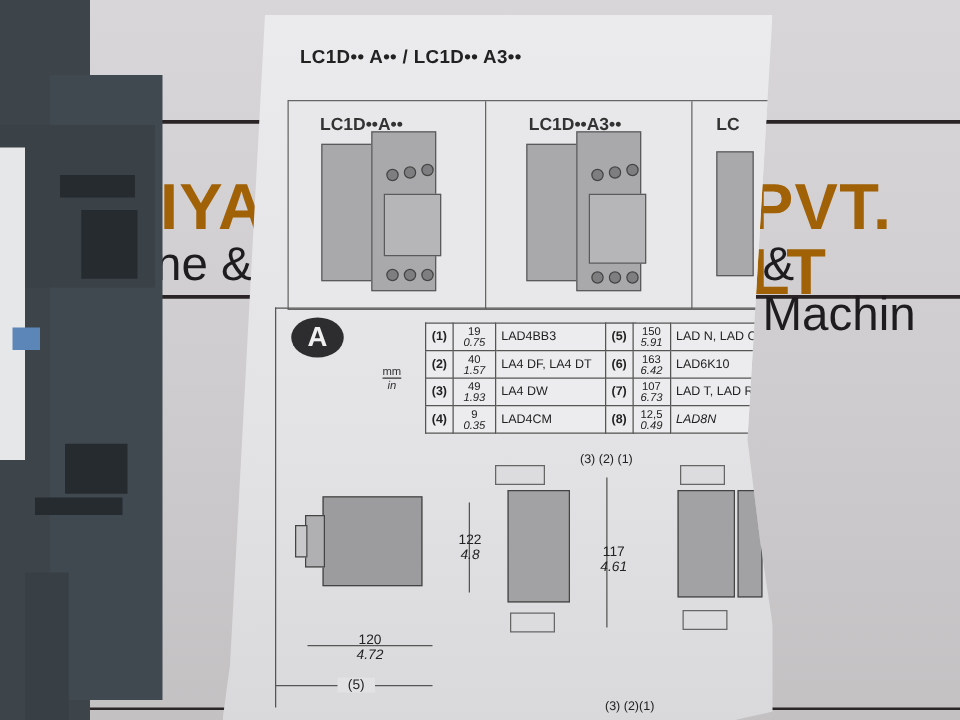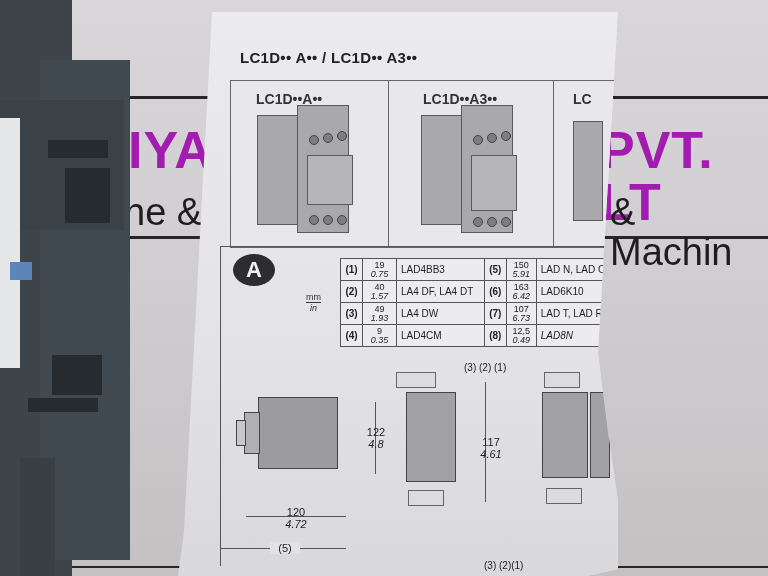--- a/index.html
+++ b/index.html
@@ -5,40 +5,40 @@
   * { box-sizing: border-box; margin: 0; padding: 0; }
   html, body { width: 768px; height: 576px; overflow: hidden; }
   body {
     position: relative;
     background: linear-gradient(180deg, #d8d6d8 0%, #cfcdcf 50%, #c4c1c3 100%);
     font-family: "Liberation Sans", sans-serif;
   }
   
   .sign-line { position: absolute; height: 3px; background: #2a2426; }
   .sign-text-red {
-    position: absolute; color: #a21caf; font-weight: bold;
-    font-family: "Liberation Sans", sans-serif; letter-spacing: 1px;
+    position: absolute; color: #a16207; font-weight: bold;
+    font-family: "Liberation Sans", sans-serif; letter-spacing: 1px; margin-top: 16px;
   }
   .sign-text-black { position: absolute; color: #1e1c1e; font-family: "Liberation Sans", sans-serif; }
 
   
   .contactor { position: absolute; left: 0; top: 0; width: 135px; height: 576px; }
   .ct-body { position: absolute; background: #3d444a; }
   .ct-slot { position: absolute; background: #262b30; }
   .ct-label { position: absolute; left: 0; top: 118px; width: 20px; height: 250px; background: #e6e7e8; }
   .ct-blue { position: absolute; left: 10px; top: 262px; width: 22px; height: 18px; background: #5d86b8; }
 
   
   .paper {
     position: absolute; left: 178px; top: 12px; width: 440px; height: 564px;
     background: linear-gradient(180deg, #ebebed 0%, #e3e3e5 60%, #d9d9db 100%);
     clip-path: polygon(34px 0, 440px 0, 420px 340px, 430px 420px, 450px 555px, 410px 564px, 0 564px, 6px 520px);
   }
   .title {
-    position: absolute; left: 62px; top: 36px; font-weight: bold; font-size: 15px; color: #222;
+    position: absolute; left: 62px; top: 24px; font-weight: bold; font-size: 15px; color: #222;
     line-height: 20px; letter-spacing: 0.3px;
   }
   .panel {
     position: absolute; left: 52px; top: 68px; width: 400px; height: 168px;
     border: 1px solid #666; background: #e8e8ea;
   }
   .panel-div { position: absolute; top: 0; bottom: 0; width: 1px; background: #666; }
   .panel-label { position: absolute; font-size: 14px; font-weight: bold; color: #333; }
   .device {
     position: absolute; width: 100px; height: 138px;

